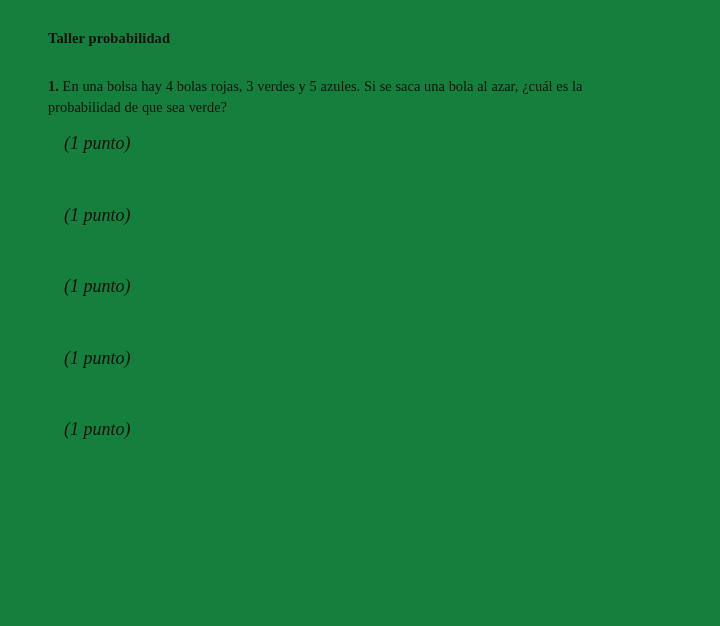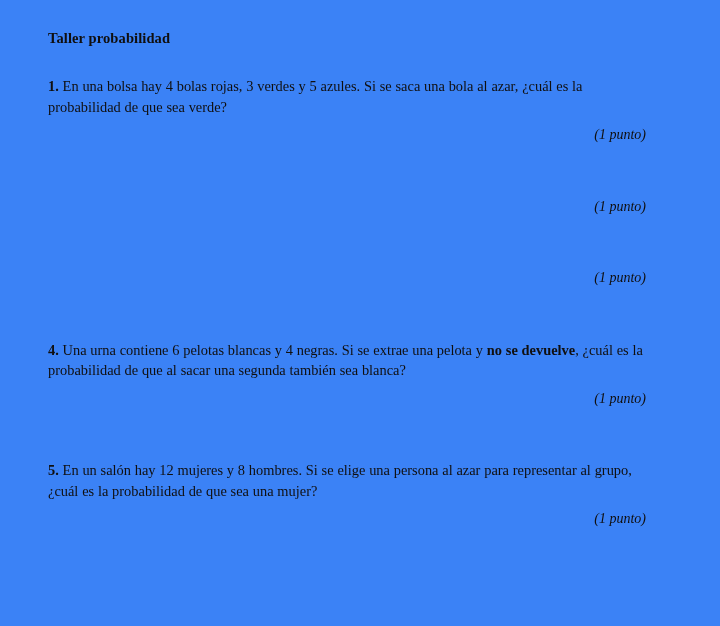--- a/index.html
+++ b/index.html
@@ -13,21 +13,21 @@
     height: 626px;
     font-family: "Liberation Serif", "DejaVu Serif", serif;
     color: #100f0f;
     -webkit-font-smoothing: antialiased;
     overflow: hidden;
   }
   .page {
     position: relative;
     width: 720px;
     height: 626px;
-    background: #3b82f6;
+    background: #15803d;
     box-sizing: border-box;
     padding: 28px 60px 0 48px;
   }
   .doc-title {
     font-size: 14.5px;
     font-weight: bold;
     line-height: 20px;
     letter-spacing: 0.1px;
     margin: 0 0 28px 0;
   }
@@ -45,25 +45,24 @@
     text-align: left;
     word-spacing: 0.2px;
   }
   .q-num {
     font-weight: bold;
   }
   .q-strong {
     font-weight: bold;
   }
   .points {
-    font-size: 14px;
+    font-size: 18px;
     font-style: italic;
     line-height: 20.5px;
-    margin: 8px;
-    text-align: right;
+    margin: 16px;
   }
 </style>
 </head>
 <body>
 
 <div class="page">
 
   <h1 class="doc-title">Taller probabilidad</h1>
 
   <div class="questions-container">
@@ -75,23 +74,21 @@
 
     <div class="question-block">
       <p class="points">(1 punto)</p>
     </div>
 
     <div class="question-block">
       <p class="points">(1 punto)</p>
     </div>
 
     <div class="question-block">
-      <p class="question-text"><span class="q-num">4.</span><span> Una urna contiene 6 pelotas blancas y 4 negras. Si se extrae una pelota y </span><span class="q-strong">no se devuelve</span><span>, ¿cuál es la probabilidad de que al sacar una segunda también sea blanca?</span></p>
       <p class="points">(1 punto)</p>
     </div>
 
     <div class="question-block">
-      <p class="question-text"><span class="q-num">5.</span><span> En un salón hay 12 mujeres y 8 hombres. Si se elige una persona al azar para representar al grupo, ¿cuál es la probabilidad de que sea una mujer?</span><span class="q-strong"></span><span></span></p>
       <p class="points">(1 punto)</p>
     </div>
 
   </div>
 </div>
 
 </body></html>

